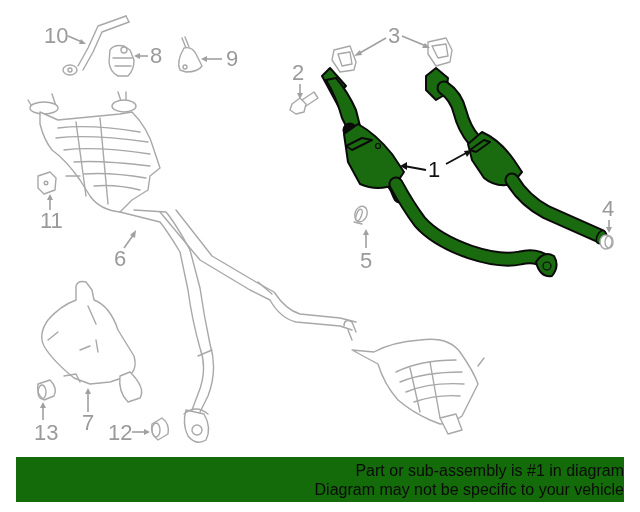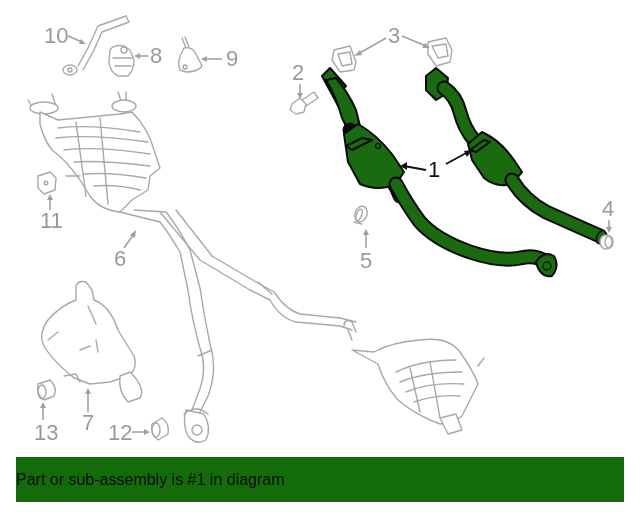--- a/index.html
+++ b/index.html
@@ -8,21 +8,21 @@
   .callout { font-family: "Liberation Sans", sans-serif; font-size: 22px; fill: #9a9a9a; }
   .callout-hl { font-family: "Liberation Sans", sans-serif; font-size: 22px; fill: #111111; }
   .gline { fill: none; stroke: #a8a8a8; stroke-width: 1.4; stroke-linecap: round; stroke-linejoin: round; }
   .gfill { fill: #ffffff; stroke: #a8a8a8; stroke-width: 1.4; stroke-linejoin: round; }
   .garrow { stroke: #a0a0a0; stroke-width: 1.6; fill: none; }
   .part-hl { fill: #1a6b0f; stroke: #0a0a0a; stroke-width: 2; stroke-linejoin: round; }
   .pipe-hl-outline { fill: none; stroke: #0a0a0a; stroke-width: 15; stroke-linecap: round; stroke-linejoin: round; }
   .pipe-hl { fill: none; stroke: #1a6b0f; stroke-width: 11; stroke-linecap: round; stroke-linejoin: round; }
   .harrow { stroke: #111111; stroke-width: 1.8; fill: none; }
   #banner { position: absolute; left: 16px; top: 457px; width: 608px; height: 45px; background: #146b0a;
-            display: flex; flex-direction: column; align-items: flex-start; justify-content: center; }
+            display: flex; flex-direction: column; align-items: flex-end; justify-content: center; }
   #banner span { font-family: "Liberation Sans", sans-serif; font-size: 16px; line-height: 19px; color: #0b0b0b; }
 </style>
 </head>
 <body>
 
 <svg id="diagram" viewBox="0 0 640 512" xmlns="http://www.w3.org/2000/svg">
 
   <g>
     <path class="gline" d="M126 16 L98 26 L88 48 L78 66"></path>
     <path class="gline" d="M129 22 L102 32 L93 52 L83 70"></path>
@@ -184,13 +184,14 @@
     <ellipse class="gline" cx="359" cy="215" rx="2.5" ry="6" transform="rotate(20 359 215)"></ellipse>
     <path class="gline" d="M354 222 L362 224"></path>
   </g>
   <text class="callout" x="360" y="268">5</text>
   <path class="garrow" d="M366 232 L366 248"></path>
   <path d="M366 229 L363 235 L369 235 Z" fill="#a0a0a0"></path>
 </svg>
 
 <div id="banner">
   <span>Part or sub-assembly is #1 in diagram</span>
+  <span>Diagram may not be specific to your vehicle</span>
 </div>
 
 </body></html>

